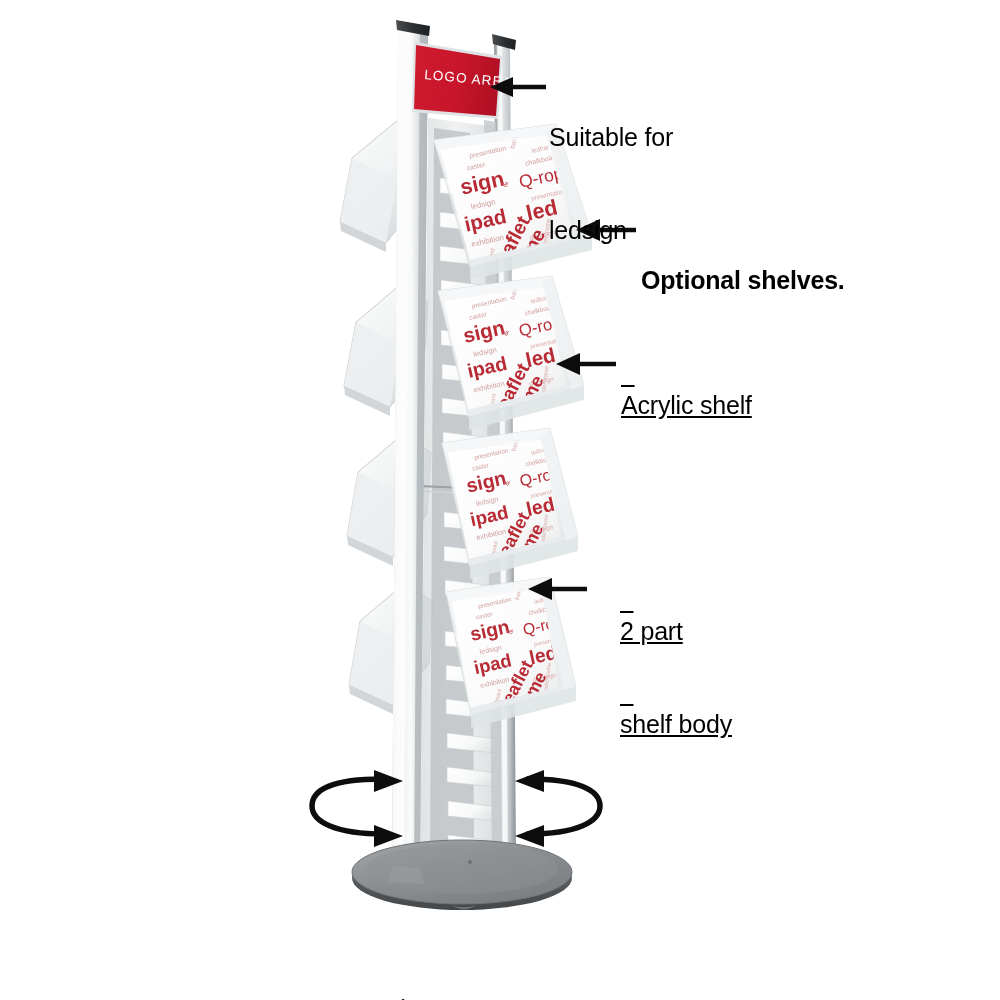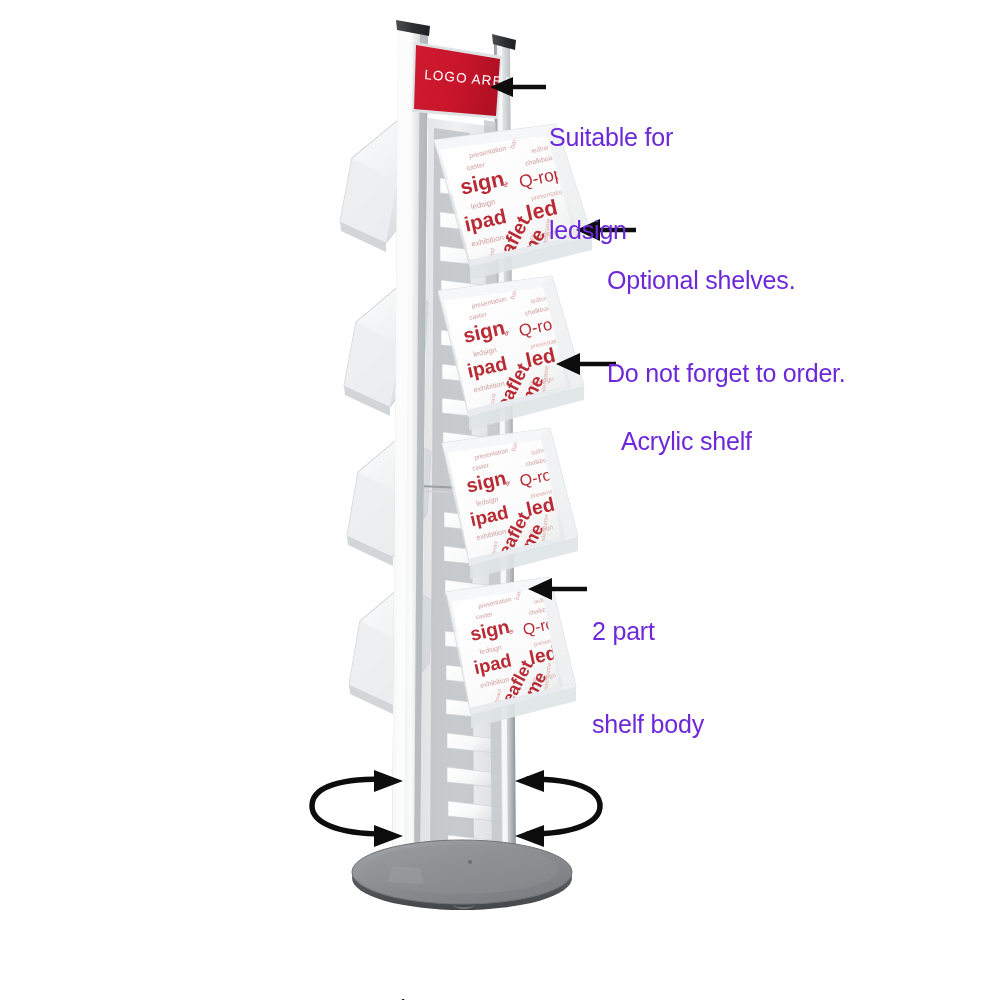--- a/index.html
+++ b/index.html
@@ -12,28 +12,28 @@
     position:relative;
   }
   #stage{position:absolute;inset:0;width:1000px;height:1000px;}
   #stage svg{display:block;width:1000px;height:1000px;}
 
   .callout-text{
     position:absolute;
     font-family:"Liberation Sans", sans-serif;
     font-size:25px;
     line-height:31px;
-    color:#6d28d9;
+    color:#000000;
     white-space:pre;
     letter-spacing:-0.2px;
   }
   #callout-branding{left:549px;top:60px;}
-  #callout-optional{left:607px;top:203px;}
-  #callout-acrylic{left:621px;top:364px;}
-  #callout-body{left:592px;top:554px;}
+  #callout-optional{left:641px;top:203px;font-weight:bold;}
+  #callout-acrylic{left:621px;top:328px;text-decoration:underline;}
+  #callout-body{left:620px;top:554px;text-decoration:underline;}
   #caption-base{
     position:absolute;left:386px;top:922px;
     font-family:"Liberation Sans", sans-serif;
     font-size:25px;line-height:35px;color:#141414;white-space:pre;
   }
   .cl-line{display:block;}
 </style>
 </head>
 <body>
 
@@ -383,21 +383,20 @@
 </svg>
 </div>
 
 <div class="callout-text" id="callout-branding">
   <span class="cl-line">Suitable for</span>
   <span class="cl-line">ledsign</span>
 </div>
 
 <div class="callout-text" id="callout-optional">
   <span class="cl-line">Optional shelves.</span>
-  <span class="cl-line">Do not forget to order.</span>
 </div>
 
 <div class="callout-text" id="callout-acrylic">
   <span class="cl-line">Acrylic shelf</span>
 </div>
 
 <div class="callout-text" id="callout-body">
   <span class="cl-line">2 part</span>
   <span class="cl-line">shelf body</span>
 </div>

